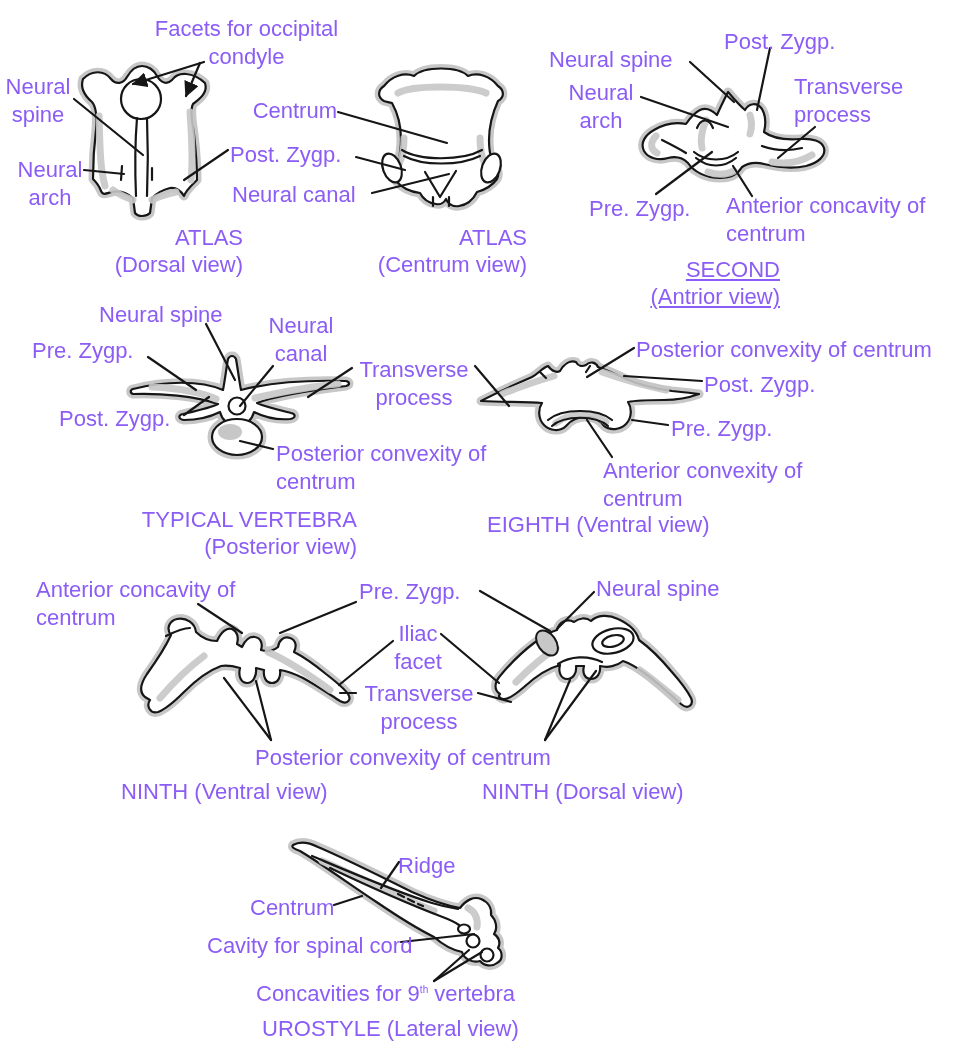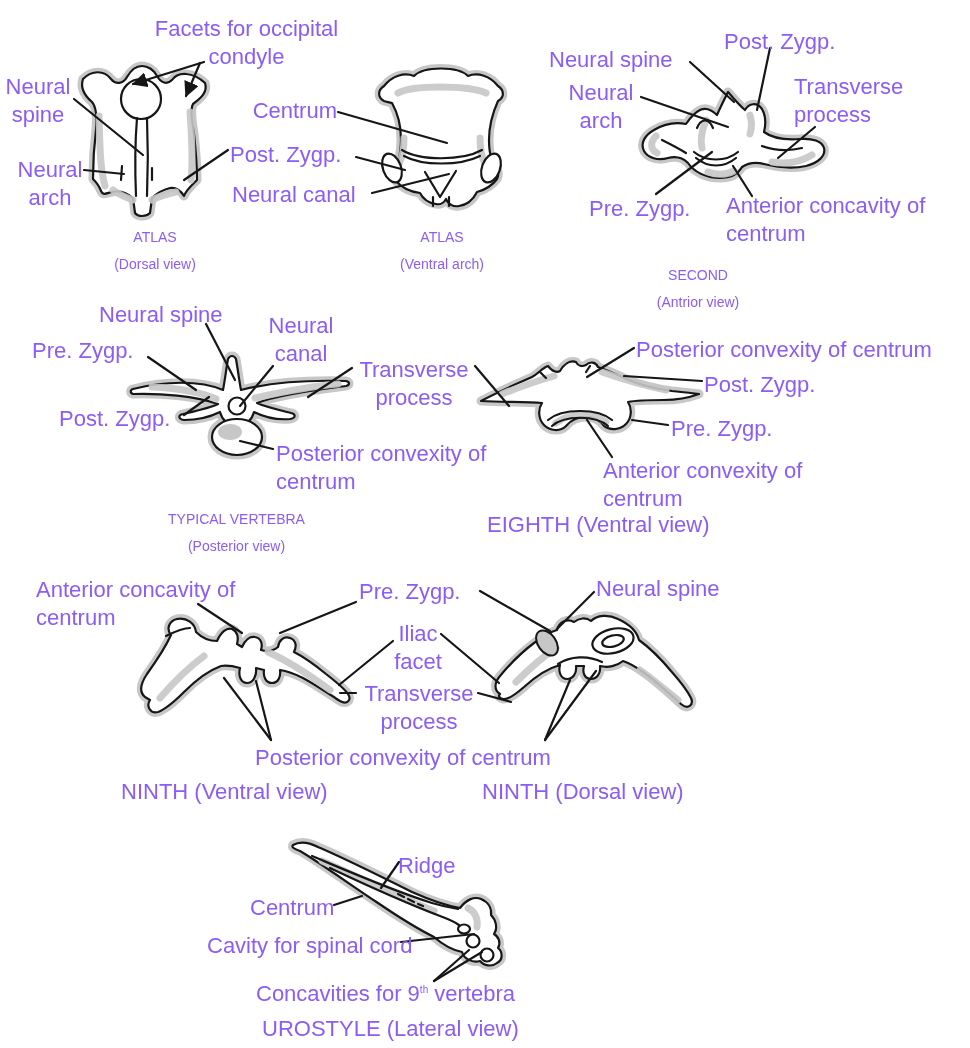--- a/index.html
+++ b/index.html
@@ -5,21 +5,21 @@
   html,body{margin:0;padding:0;background:#ffffff;}
   #canvas{
     position:relative;width:970px;height:1048px;background:#ffffff;
     font-family:"Liberation Sans", sans-serif;color:#8b5cf6;overflow:hidden;
   }
   #art{position:absolute;left:0;top:0;z-index:0;}
   .lbl{position:absolute;font-size:22px;line-height:28px;white-space:nowrap;z-index:2;}
   .wrap{white-space:normal;}
   .ctr{text-align:center;}
   .rt{text-align:right;}
-  .cap{position:absolute;font-size:14px;line-height:27px;text-align:center;z-index:2;}
+  .cap{position:absolute;font-size:22px;line-height:27px;text-align:right;z-index:2;}
   .halo{fill:#ffffff;stroke:#c7c7c7;stroke-width:9;stroke-linejoin:round;}
   .ink{fill:none;stroke:#161616;stroke-width:2.2;stroke-linejoin:round;stroke-linecap:round;}
   .inkf{fill:#ffffff;stroke:#161616;stroke-width:2.2;stroke-linejoin:round;}
   .shade{fill:none;stroke:#c7c7c7;stroke-width:7;stroke-linecap:round;opacity:.9;}
   .pad{fill:#c7c7c7;stroke:#161616;stroke-width:2;}
   .leader{stroke:#161616;stroke-width:2.2;stroke-linecap:round;}
   sup{font-size:10px;vertical-align:super;line-height:0;}
 </style>
 </head>
 <body>
@@ -190,30 +190,30 @@
   <div class="cap" style="left:67px;top:224px;width:176px;">
     <div>ATLAS</div>
     <div>(Dorsal view)</div>
   </div>
 
   <div class="lbl rt" style="left:240px;top:97px;width:97px;">Centrum</div>
   <div class="lbl" style="left:230px;top:141px;">Post. Zygp.</div>
   <div class="lbl" style="left:232px;top:181px;">Neural canal</div>
   <div class="cap" style="left:357px;top:224px;width:170px;">
     <div>ATLAS</div>
-    <div>(Ventral arch)</div>
+    <div>(Centrum view)</div>
   </div>
 
   <div class="lbl" style="left:724px;top:28px;">Post. Zygp.</div>
   <div class="lbl" style="left:549px;top:46px;">Neural spine</div>
   <div class="lbl wrap ctr" style="left:563px;top:79px;width:76px;">Neural arch</div>
   <div class="lbl wrap" style="left:794px;top:73px;width:132px;">Transverse process</div>
   <div class="lbl" style="left:589px;top:195px;">Pre. Zygp.</div>
   <div class="lbl wrap" style="left:726px;top:192px;width:205px;">Anterior concavity of centrum</div>
-  <div class="cap" style="left:616px;top:262px;width:164px;">
+  <div class="cap" style="left:616px;top:256px;width:164px;text-decoration:underline;">
     <div>SECOND</div>
     <div>(Antrior view)</div>
   </div>
 
   <div class="lbl" style="left:99px;top:301px;">Neural spine</div>
   <div class="lbl wrap ctr" style="left:261px;top:312px;width:80px;">Neural canal</div>
   <div class="lbl" style="left:32px;top:337px;">Pre. Zygp.</div>
   <div class="lbl" style="left:59px;top:405px;">Post. Zygp.</div>
   <div class="lbl wrap ctr" style="left:350px;top:356px;width:128px;">Transverse process</div>
   <div class="lbl wrap" style="left:276px;top:440px;width:212px;">Posterior convexity of centrum</div>

